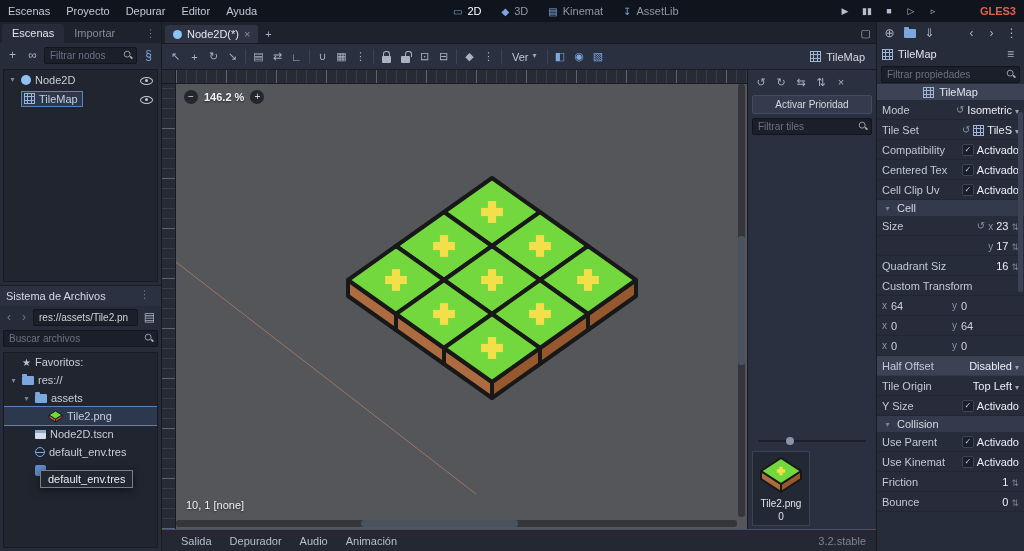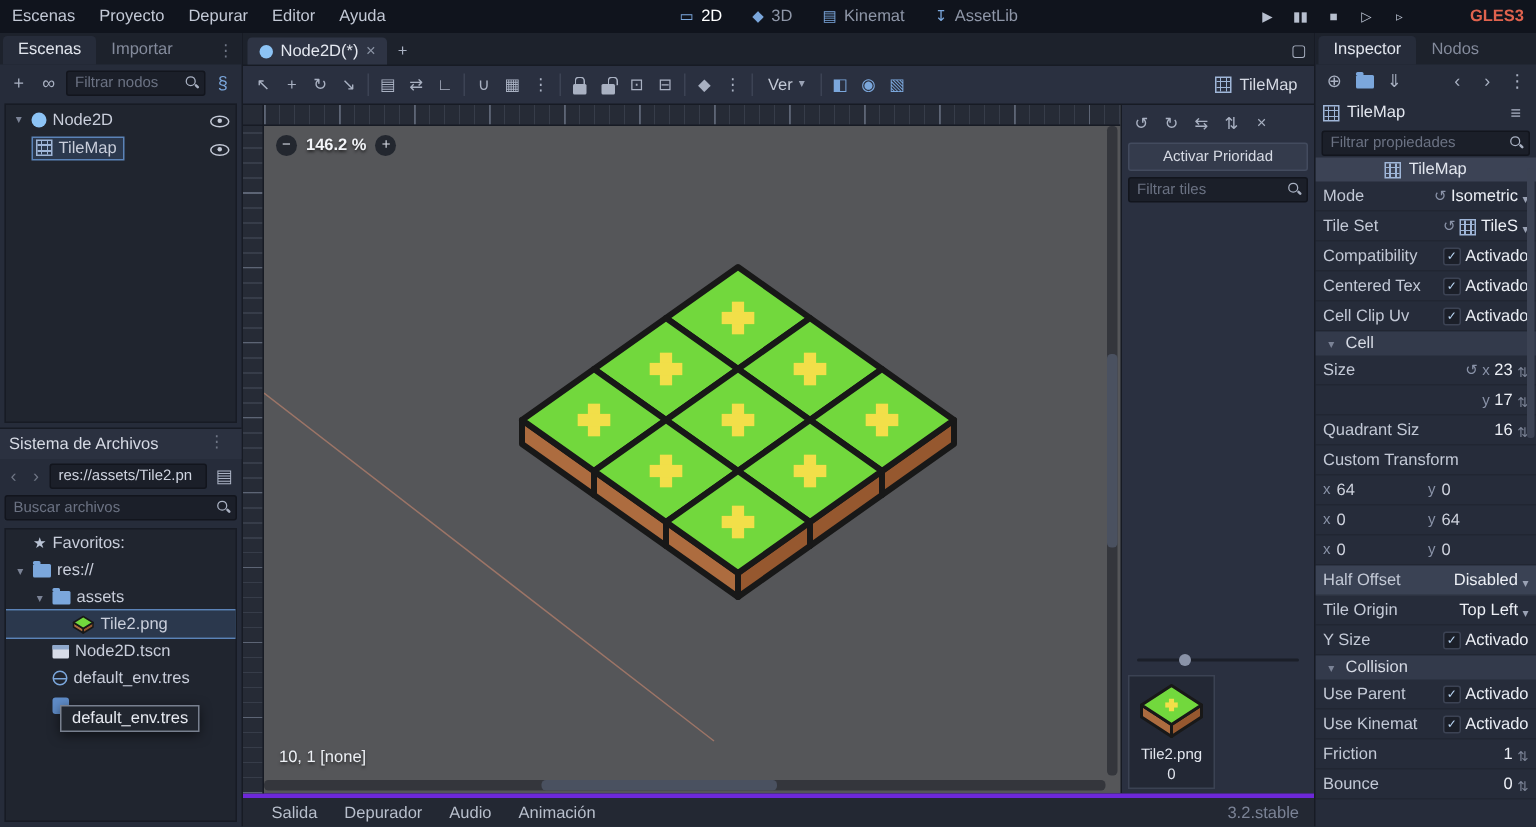--- a/index.html
+++ b/index.html
@@ -120,21 +120,21 @@
   .plabel{flex:1;color:#c3c9d6;white-space:nowrap;overflow:hidden}
   .pvalue{display:flex;align-items:flex-end;gap:3px;color:#eceff5;white-space:nowrap}
   .revert{color:#8a93a8;font-size:10px}
   .ddarrow{color:#9aa2b4;font-size:8px}
   .stepper{color:#7b8396;font-size:9px}
   .subl{color:#8a93a8;font-size:10px}
   .checkbox{width:12px;height:12px;background:#1b1f29;border:1px solid #3c4354;border-radius:2px;display:flex;align-items:center;justify-content:center;color:#b8d4f0;font-size:8px;flex:none}
   .cellpair{flex:1;display:flex;align-items:center;gap:4px}
   .insp-scroll{position:absolute;right:1px;top:90px;width:5px;height:180px;background:#3c4354;border-radius:2px}
   
-  #bottombar{position:absolute;left:0;bottom:0;width:714px;height:22px;background:#23283 0;background:#232833;display:flex;align-items:center;gap:2px;padding:0 10px;border-top:3px solid #6d28d9}
+  #bottombar{position:absolute;left:0;bottom:0;width:714px;height:22px;background:#23283 0;background:#232833;display:flex;align-items:center;gap:2px;padding:0 10px;border-top:1px solid #6d28d9}
   .bb-item{padding:0 9px;color:#b8bfcc}
   .version{margin-left:auto;color:#7b8396}
 </style>
 </head>
 <body>
 
 <div id="topbar">
   <div id="menu-items" style="display: flex;">
       <div class="menu-item">Escenas</div>
       <div class="menu-item">Proyecto</div>
@@ -415,24 +415,20 @@
         <span class="bb-item">Salida</span>
         <span class="bb-item">Depurador</span>
         <span class="bb-item">Audio</span>
         <span class="bb-item">Animación</span>
       </span>
     <span class="version">3.2.stable</span>
   </div>
 </div>
 
 <div id="inspector">
-  <div class="dock-tabs">
-    <div class="dock-tab active">Inspector</div>
-    <div class="dock-tab">Nodos</div>
-  </div>
   <div class="insp-toolbar">
     <span class="tool-ic">⊕</span>
     <span class="tool-ic">
         <span class="i-folder"></span>
       </span>
     <span class="tool-ic">⇓</span>
     <span class="spacer"></span>
     <span class="tool-ic">‹</span>
     <span class="tool-ic">›</span>
     <span class="tool-ic">⋮</span>

